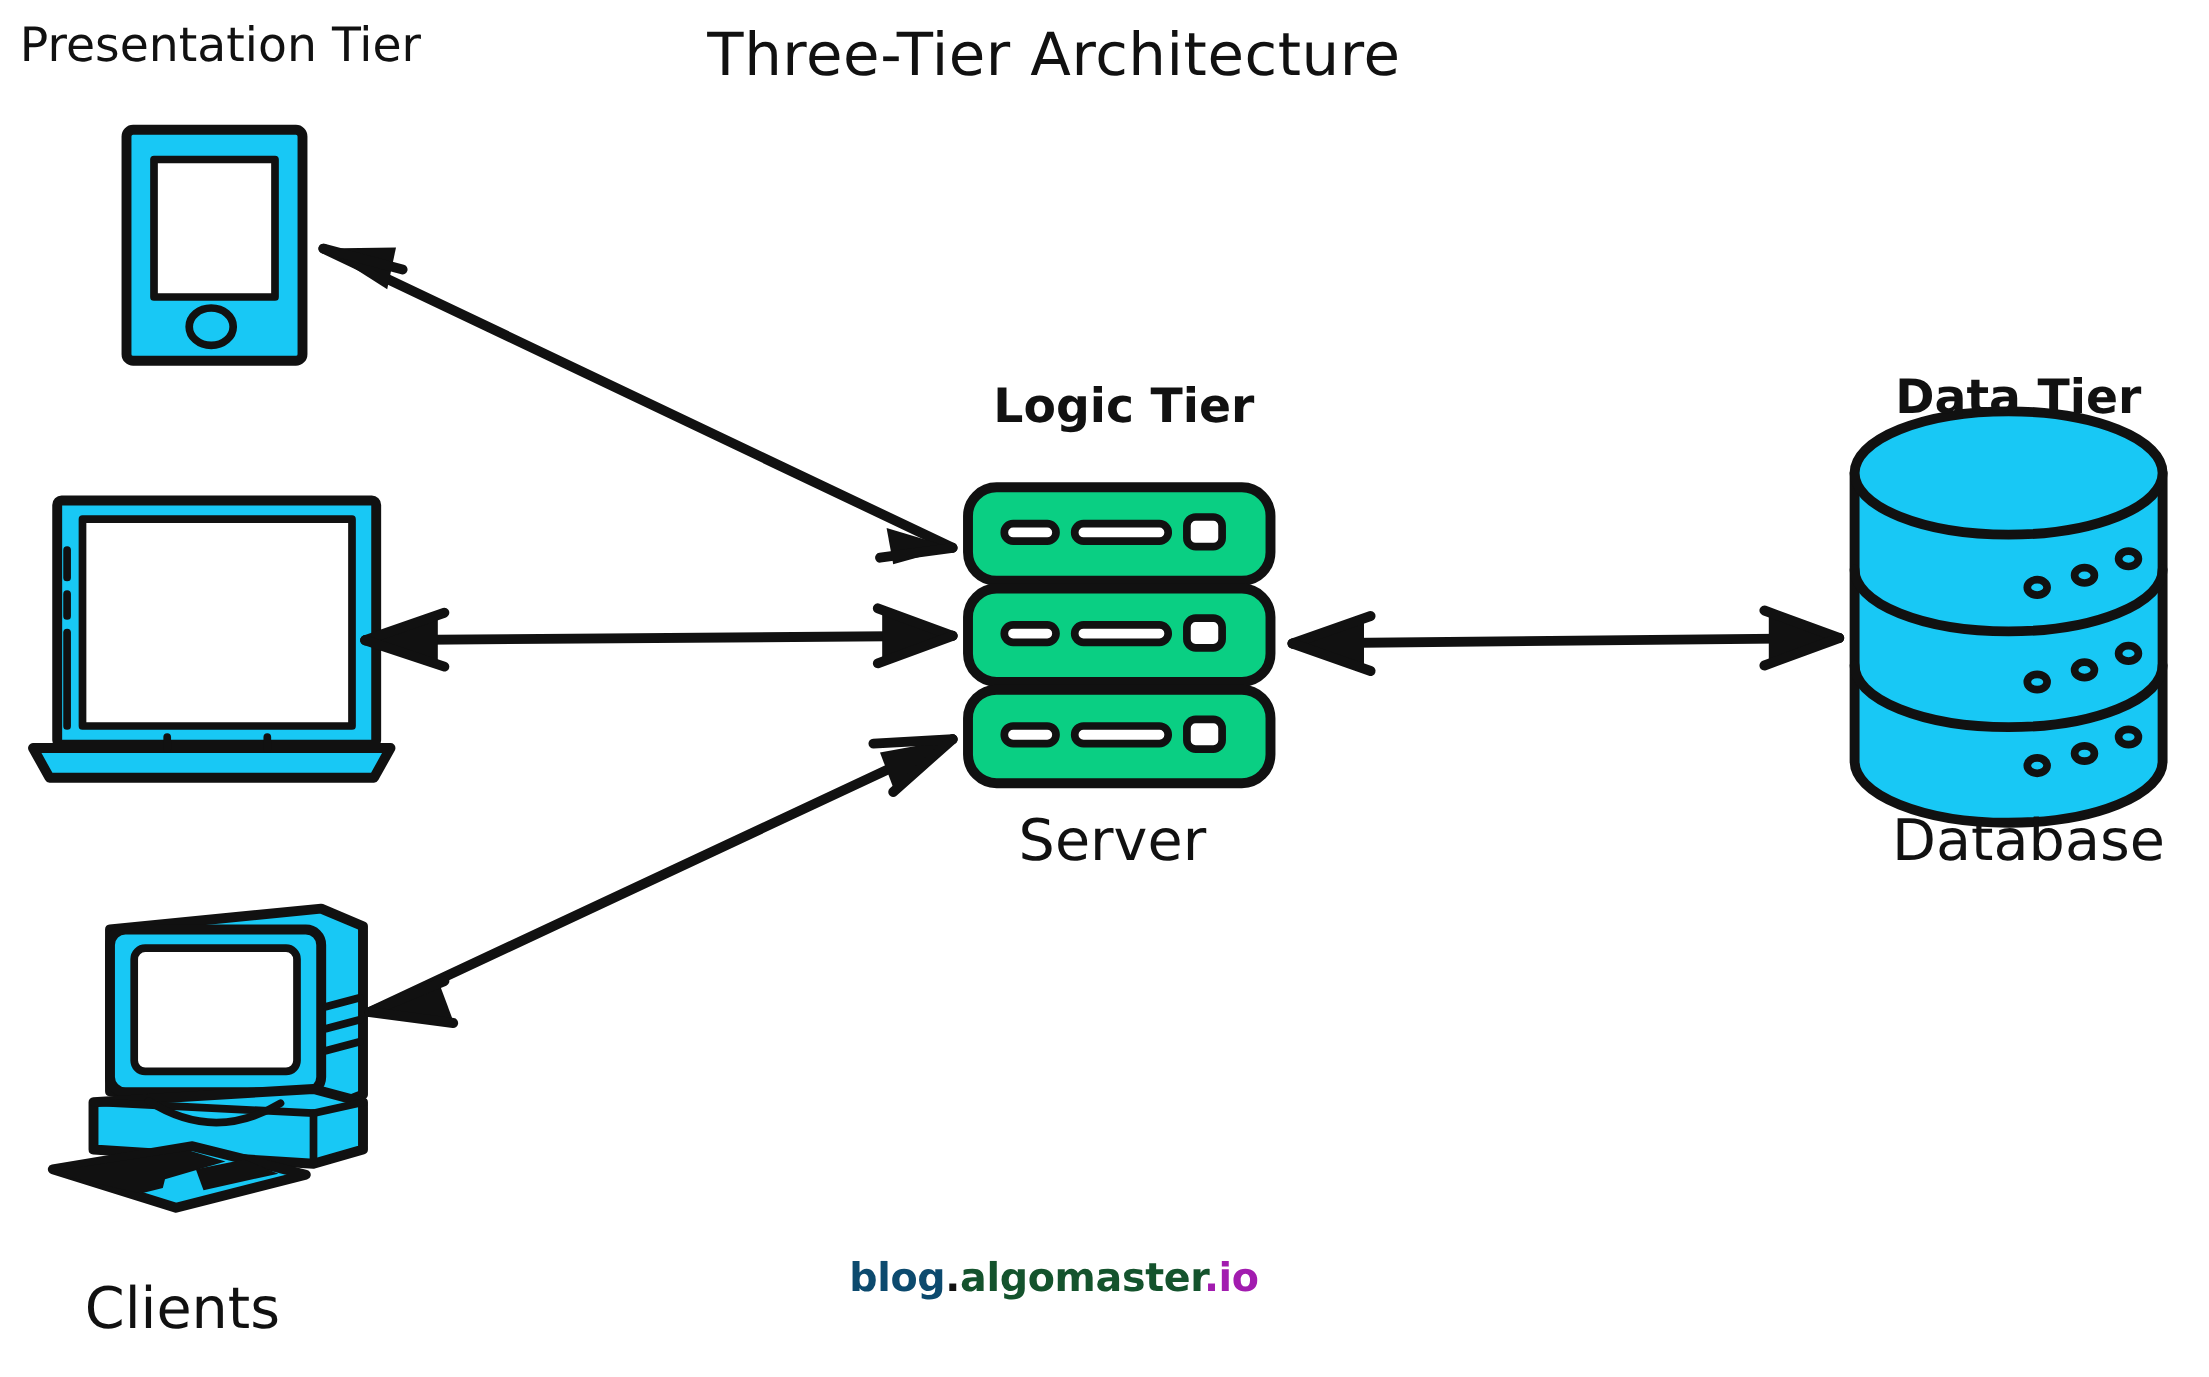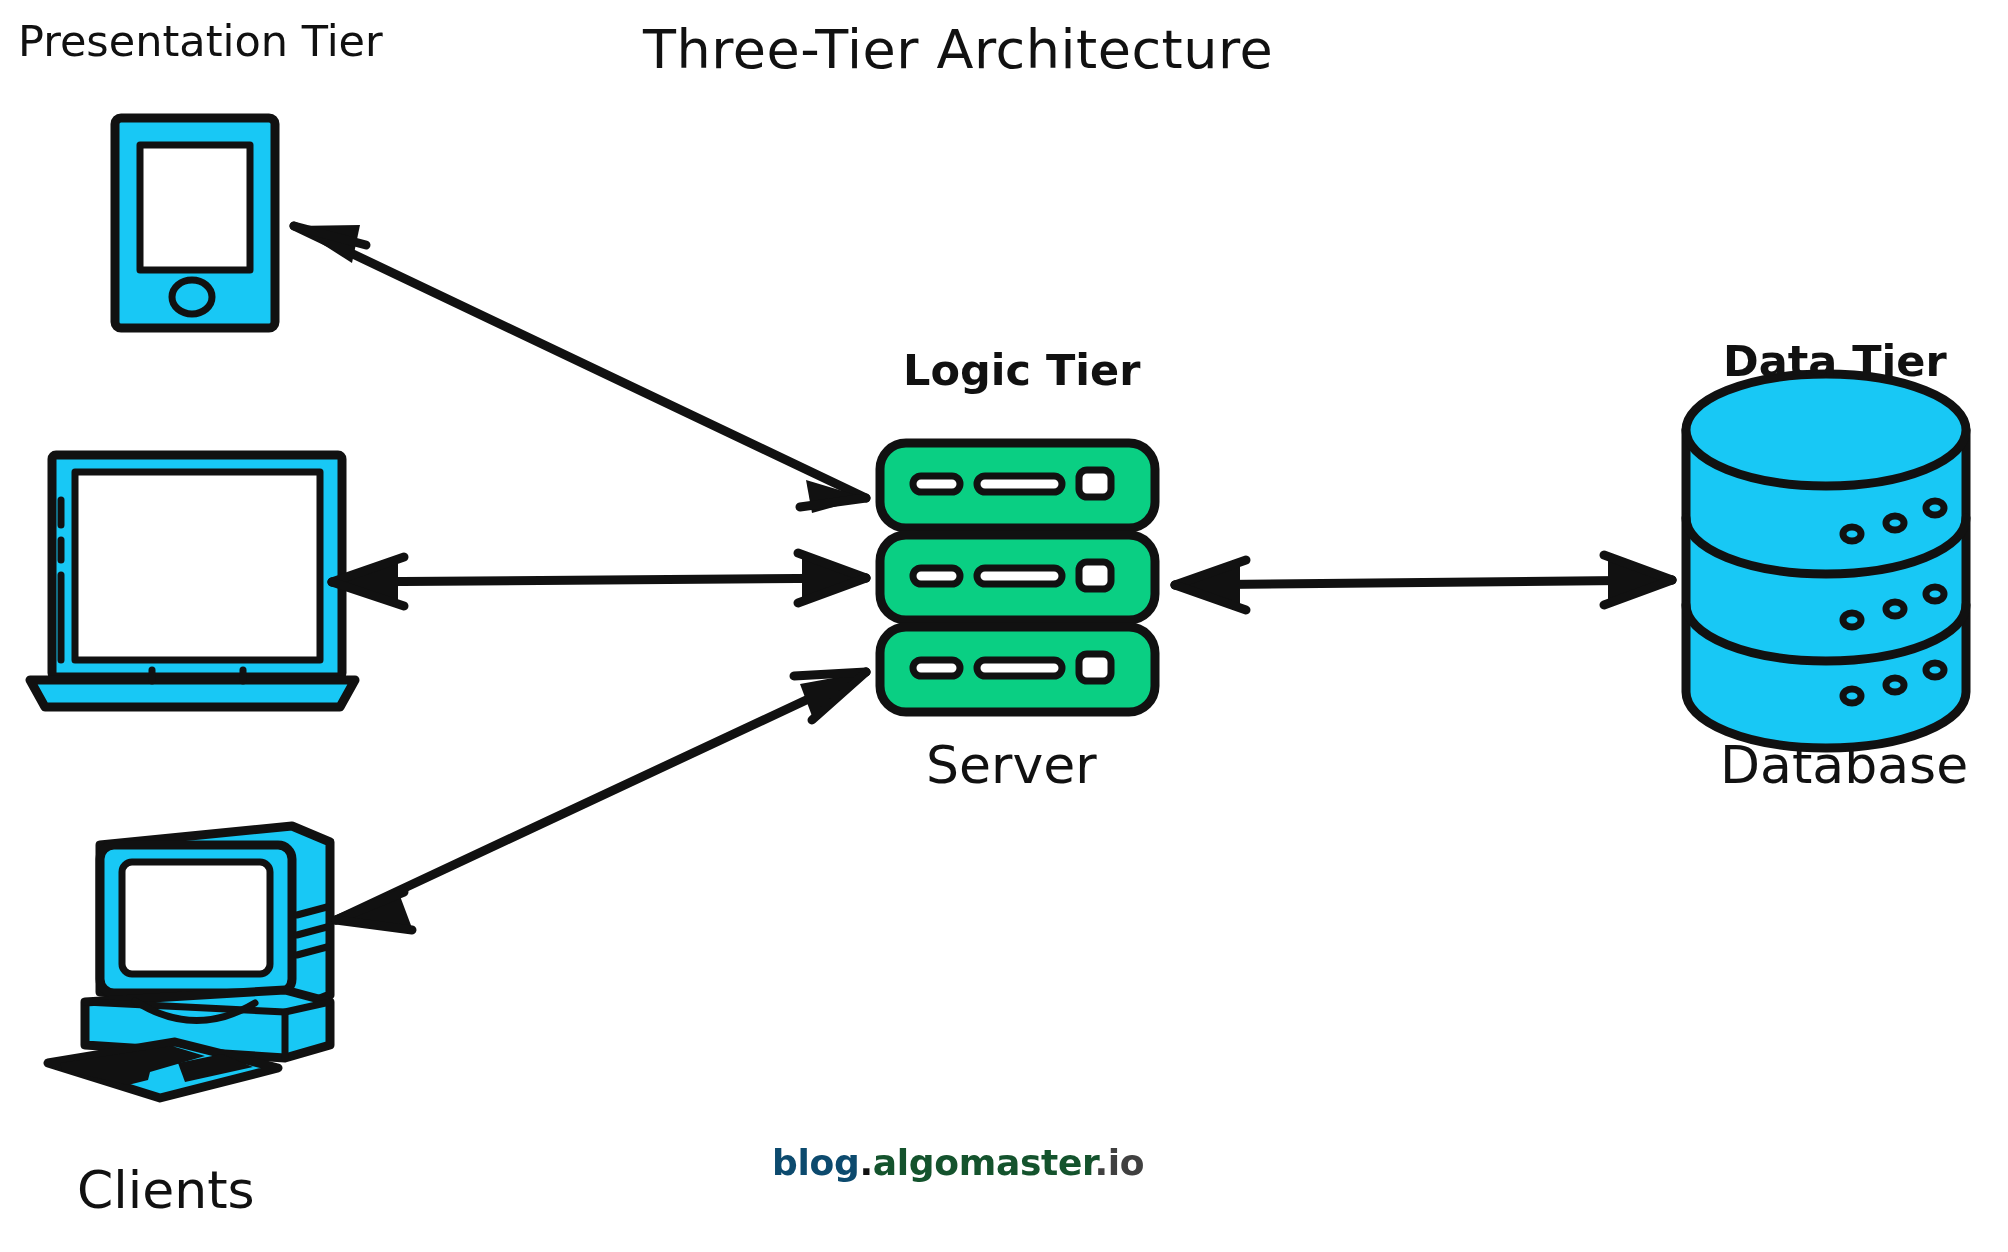--- a/index.html
+++ b/index.html
@@ -258,16 +258,16 @@
 
   <div class="lbl lbl-bold" id="data-tier-label">Data Tier</div>
 
   <div class="lbl" id="server-label">Server</div>
 
   <div class="lbl" id="database-label">Database</div>
 
   <div class="lbl" id="clients-label">Clients</div>
 
   <div class="lbl" id="watermark">
-    <span style="color:#0c4a6e">blog</span><span style="color:#111111">.</span><span style="color:#14532d">algomaster</span><span style="color:#404040">.io</span>
+    <span style="color:#0c4a6e">blog</span><span style="color:#111111">.</span><span style="color:#14532d">algomaster</span><span style="color:#a21caf">.io</span>
   </div>
 
 </div>
 
 </body></html>

